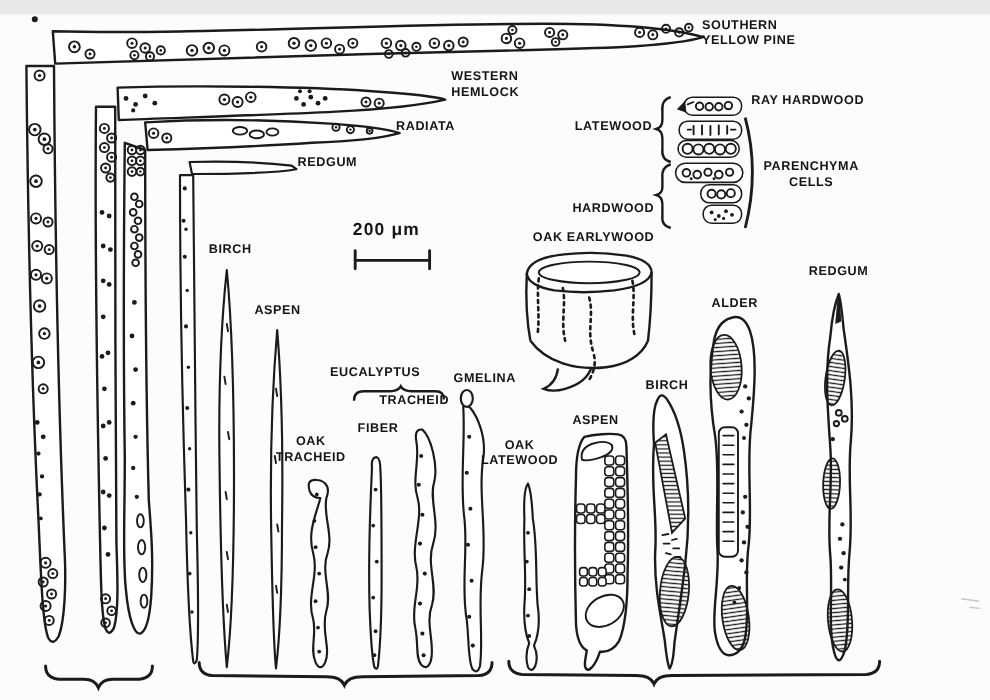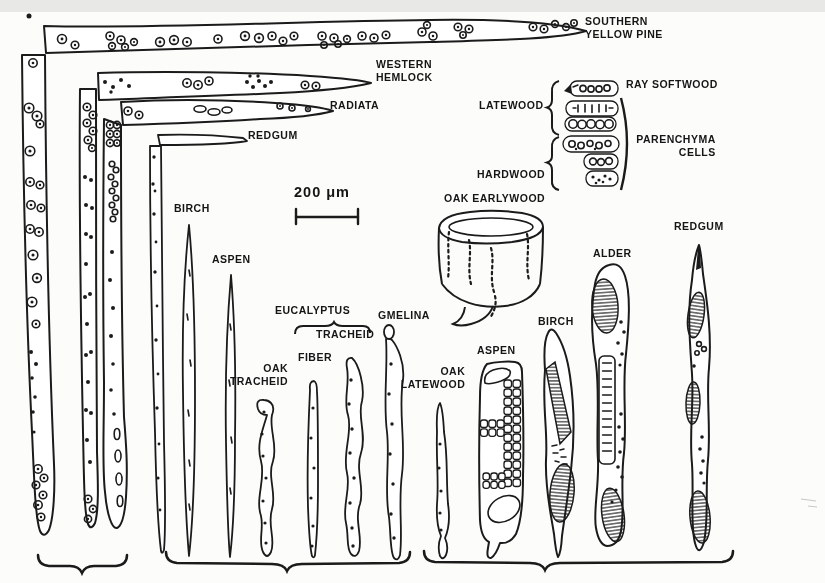--- a/index.html
+++ b/index.html
@@ -16,21 +16,21 @@
   .thick{fill:none;stroke:#1b1b1b;stroke-width:2.5;stroke-linecap:round;}
   .ink{fill:#1b1b1b;stroke:none;}
   .lnk{stroke:#1b1b1b;stroke-linecap:round;}
   .hat{fill:url(#hatchH);stroke:#1b1b1b;stroke-width:1.5;}
   .chain{fill:none;stroke:#1b1b1b;stroke-width:2.2;stroke-dasharray:2.5 3.5;stroke-linecap:round;}
   .faint{stroke:#c8c8c2;stroke-width:1.2;fill:none;}
   .lbl{
     position:absolute;color:#151515;font-weight:bold;
     font-size:10.5px;line-height:1.22;letter-spacing:.5px;white-space:pre;
   }
-  .ctr{text-align:right;transform:translateX(-50%);}
+  .ctr{text-align:center;transform:translateX(-50%);}
   .big{font-size:15px;letter-spacing:.2px;}
   .scale{font-size:14.5px;letter-spacing:1px;}
 </style>
 </head>
 <body>
 
 <div class="stage">
 
 <svg class="art" width="825" height="583" viewBox="0 0 825 583">
   <defs>
@@ -542,21 +542,21 @@
       </g>
 </svg>
 
 <div class="lbl" style="left:585px;top:3px">SOUTHERN
 YELLOW PINE</div>
 <div class="lbl" style="left:376px;top:46px">WESTERN
 HEMLOCK</div>
 <div class="lbl" style="left:330px;top:87px">RADIATA</div>
 <div class="lbl" style="left:248px;top:117px">REDGUM</div>
 <div class="lbl" style="left:479px;top:87px">LATEWOOD</div>
-<div class="lbl" style="left:626px;top:66px">RAY SOFTWOOD</div>
+<div class="lbl" style="left:626px;top:66px">RAY HARDWOOD</div>
 <div class="lbl" style="left:477px;top:156px">HARDWOOD</div>
 <div class="lbl ctr" style="left:676px;top:121px">PARENCHYMA
 CELLS</div>
 <div class="lbl" style="left:444px;top:180px">OAK EARLYWOOD</div>
 <div class="lbl" style="left:174px;top:190px">BIRCH</div>
 <div class="lbl scale" style="left:294px;top:172px">200 μm</div>
 <div class="lbl" style="left:212px;top:241px">ASPEN</div>
 <div class="lbl" style="left:275px;top:292px">EUCALYPTUS</div>
 <div class="lbl" style="left:316px;top:316px">TRACHEID</div>
 <div class="lbl" style="left:298px;top:339px">FIBER</div>

